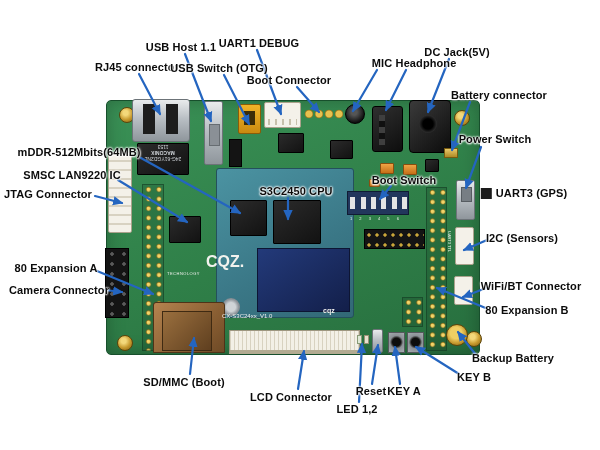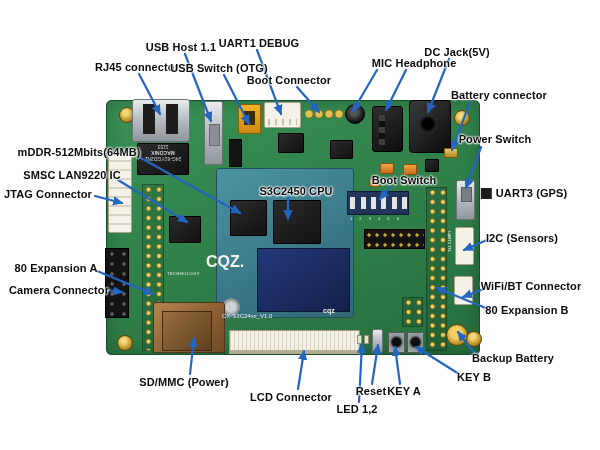--- a/index.html
+++ b/index.html
@@ -214,21 +214,21 @@
       <div class="lbl" style="left: 371px; top: 391px;">
         <span>Reset</span>
       </div>
       <div class="lbl" style="left: 357px; top: 409px;">
         <span>LED 1,2</span>
       </div>
       <div class="lbl" style="left: 291px; top: 397px;">
         <span>LCD Connector</span>
       </div>
       <div class="lbl" style="left: 184px; top: 382px;">
-        <span>SD/MMC (Power)</span>
+        <span>SD/MMC (Boot)</span>
       </div>
       <div class="lbl" style="left: 59px; top: 290px;">
         <span>Camera Connector</span>
       </div>
       <div class="lbl" style="left: 56px; top: 268px;">
         <span>80 Expansion A</span>
       </div>
       <div class="lbl" style="left: 48px; top: 194px;">
         <span>JTAG Connector</span>
       </div>

